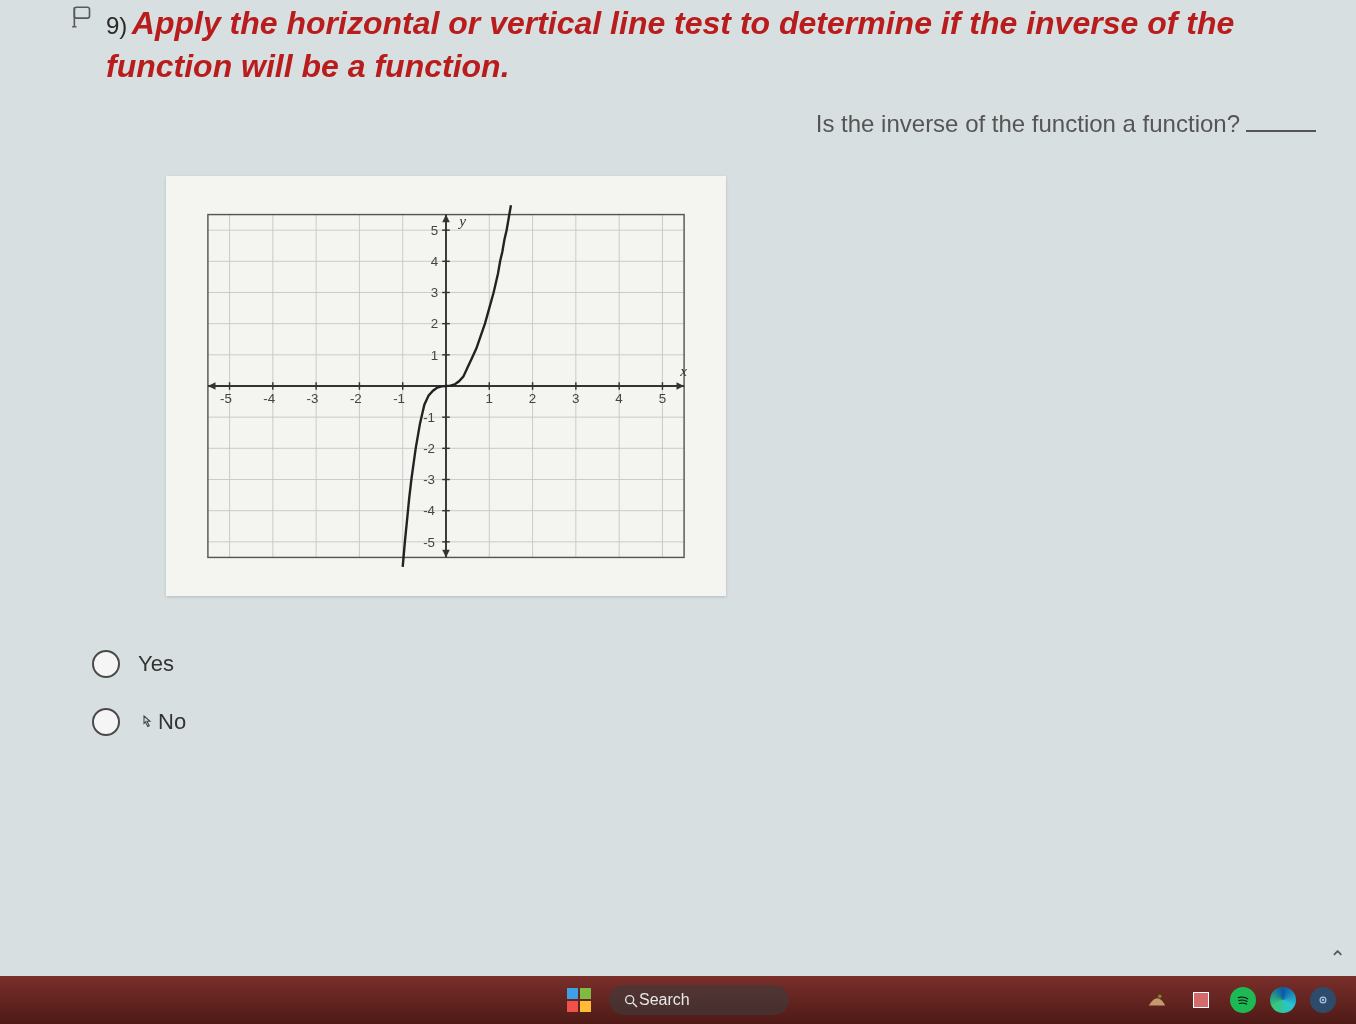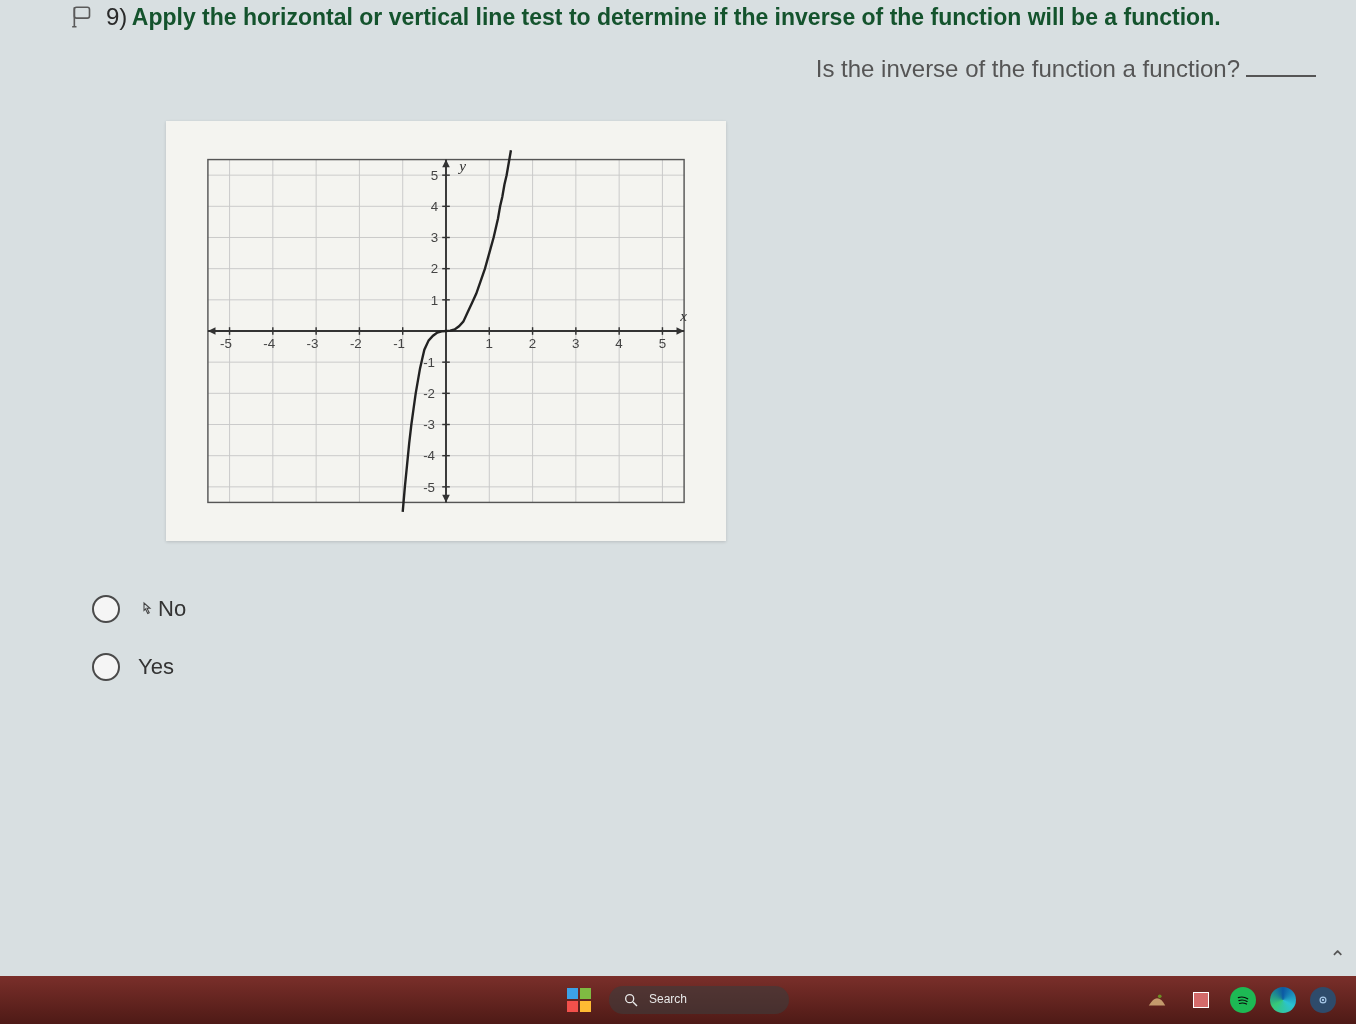--- a/index.html
+++ b/index.html
@@ -6,21 +6,21 @@
   body {
     width:1356px; height:1024px;
     background:#d8dfe1;
     font-family:Arial,Helvetica,sans-serif;
     position:relative; overflow:hidden;
   }
   .content { padding:0 40px 0 70px; }
   .q-row { display:flex; align-items:flex-start; gap:10px; padding-top:2px; }
   .flag-icon { width:26px; height:26px; flex:0 0 auto; margin-top:2px; }
   .q-num { font-size:24px; color:#2a2a2a; }
-  .q-text { font-size:23px; font-weight:600; color:#14532d; line-height:1.35; }
+  .q-text { font-size:32px; font-weight:600; color:#b91c1c; line-height:1.35;font-style:italic; }
   .q-sub { font-size:24px; color:#555; margin-left:52px; margin-top:22px;text-align:right; }
   .blank { display:inline-block; border-bottom:2px solid #555; width:70px; vertical-align:baseline; margin-left:6px; }
   .graph-wrap { margin-left:96px; margin-top:38px; background:#f4f4f0; padding:10px; width:560px; height:420px; box-shadow:0 1px 3px rgba(0,0,0,.15); }
   .graph { width:100%; height:100%; }
   .axis-lbl { font-family:serif; font-style:italic; font-size:16px; fill:#333; }
   .tick-lbl { font-family:Arial,sans-serif; font-size:14px; fill:#444; }
 
   .options { margin-top:36px; }
   .option-row { display:flex; align-items:center; gap:18px; padding:18px 0 12px 22px; }
   .radio {
@@ -38,24 +38,24 @@
     gap:18px;
   }
   .task-left, .task-right { position:absolute; display:flex; align-items:center; gap:14px; }
   .task-right { right:20px; }
   .win-logo { width:24px; height:24px; display:grid; grid-template-columns:1fr 1fr; grid-template-rows:1fr 1fr; gap:2px; }
   .win-logo > div:nth-child(1){background:#3ca1e6;}
   .win-logo > div:nth-child(2){background:#7fba42;}
   .win-logo > div:nth-child(3){background:#f2504b;}
   .win-logo > div:nth-child(4){background:#ffbb33;}
   .search {
-    display:flex; align-items:flex-start; gap:10px;
+    display:flex; align-items:flex-end; 
     background:rgba(60,60,60,.6); color:#e8e8e8;
     padding:6px 20px 6px 14px; border-radius:18px;
-    font-size:12px; min-width:180px;
+    font-size:16px; min-width:180px;
   }
   .tb-btn { width:30px; height:30px; border-radius:6px; display:flex; align-items:center; justify-content:center; }
   .spotify { width:26px; height:26px; border-radius:50%; background:#1db954; display:flex; align-items:center; justify-content:center; }
   .edge {
     width:26px; height:26px; border-radius:50%;
     background:conic-gradient(#0c59a4,#2bc3d2,#37c877,#0c59a4);
   }
   .cam { width:26px; height:26px; border-radius:50%; background:#2e4b6b; display:flex; align-items:center; justify-content:center; }
   .chev-up { position:absolute; right:10px; bottom:54px; color:#555; font-size:20px; }
 </style>
@@ -152,29 +152,29 @@
         <text class="tick-lbl" x="264" y="84.09090909090907">4</text>
         <line x1="276" y1="46.363636363636374" x2="284" y2="46.363636363636374" stroke="#333" stroke-width="1.5"></line>
         <text class="tick-lbl" x="264" y="51.363636363636374">5</text>
         <path d="M234.54545454545456 399.8181818181818 L236.8181818181818 373.6363636363636 L239.09090909090907 350.72727272727275 L241.3636363636364 327.8181818181818 L243.63636363636365 308.1818181818182 L245.9090909090909 291.8181818181818 L248.18181818181816 275.45454545454544 L250.45454545454544 262.3636363636364 L252.72727272727275 249.27272727272728 L255 239.45454545454547 L257.27272727272725 229.63636363636363 L261.8181818181818 219.8181818181818 L266.3636363636364 214.90909090909093 L270.9090909090909 211.63636363636363 L275.4545454545455 210.32727272727274 L280 210 L284.5454545454545 209.6727272727273 L289.0909090909091 208.36363636363637 L293.6363636363636 205.09090909090907 L298.1818181818182 200.1818181818182 L302.7272727272727 190.36363636363635 L307.2727272727273 180.5454545454545 L311.8181818181818 170.72727272727272 L316.3636363636364 157.63636363636365 L320.90909090909093 144.54545454545456 L325.4545454545455 128.1818181818182 L330 111.81818181818181 L334.54545454545456 92.18181818181819 L336.8181818181818 79.09090909090907 L339.09090909090907 69.27272727272725 L341.3636363636363 56.18181818181819 L343.6363636363637 46.363636363636374 L345.90909090909093 33.27272727272725 L348.1818181818182 20.18181818181813 " fill="none" stroke="#222" stroke-width="2.5"></path>
       </svg>
   </div>
 
   <div class="options">
     <div class="option-row">
       <div class="radio"></div>
+      <span class="opt-label">Yes</span>
+    </div>
+    <div class="option-row">
+      <div class="radio"></div>
       <span class="opt-label">
         <svg class="pointer-icon" viewBox="0 0 24 24">
           <path d="M8 4 v10 l2 -2 3 6 2 -1 -3 -6 h4 z" fill="none" stroke="#444" stroke-width="1.4"></path>
         </svg><span>No</span>
       </span>
-    </div>
-    <div class="option-row">
-      <div class="radio"></div>
-      <span class="opt-label">Yes</span>
     </div>
   </div>
 </div>
 
 <div class="chev-up">⌃</div>
 
 <div class="taskbar">
   <div class="win-logo">
     <div></div>
       <div></div>

